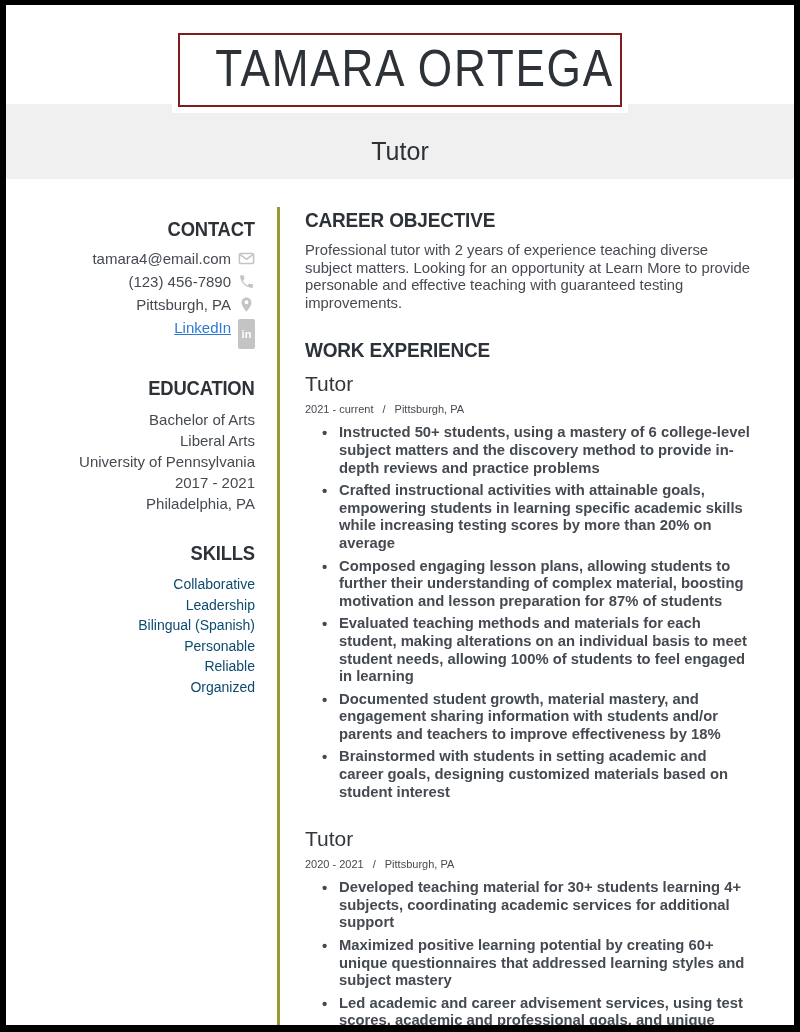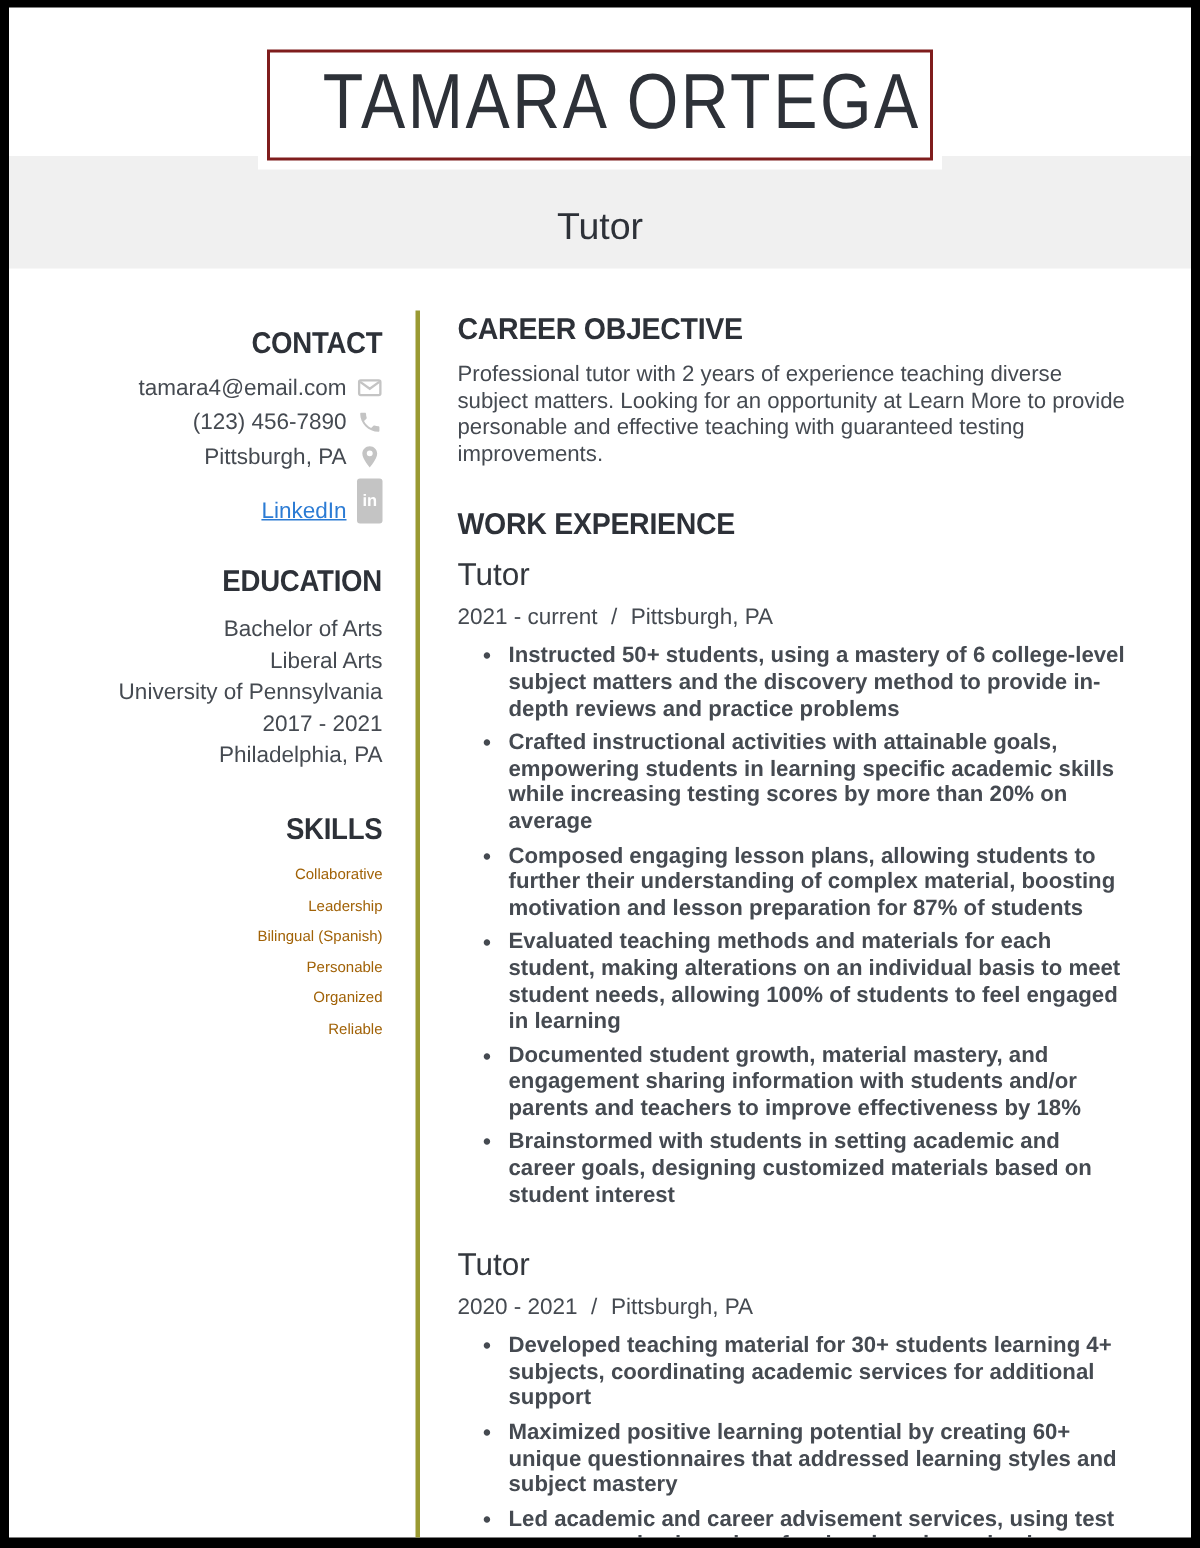--- a/index.html
+++ b/index.html
@@ -53,45 +53,45 @@
   .main { flex:1; padding:2px 40px 0 25px; }
 
   .side-heading {
     display:inline-block;
     font-size:20px; font-weight:bold; color:#2d3138;
     transform:scaleX(0.92); transform-origin:right center;
     margin:0 0 9px; letter-spacing:-0.2px;
   }
   .side-section { margin-bottom:28px;margin-top:11px; }
   .contact-row {
-    display:flex; justify-content:flex-end; align-items:flex-end;
+    display:flex; justify-content:flex-end; align-items:flex-start;
     gap:7px; margin-bottom:6px; font-size:15px;
   }
   .contact-text { color:#454a51; }
   a.link { color:#2b7bd4; text-decoration:underline; }
   .cicon { width:17px; height:17px; flex:none; display:inline-flex; align-items:center; justify-content:center; }
   .cicon svg { width:17px; height:17px; display:block; }
   .linkedin-badge {
     background:#c4c4c4; border-radius:2px;
     color:#fff; font-weight:bold; font-size:11px;
     width:17px; height:30px; line-height:17px; text-align:center;
   }
   .side-line { font-size:15px; line-height:21px; color:#454a51; }
-  .skill-line { font-size:10px; line-height:20.5px; color:#a16207; }
+  .skill-line { font-size:14px; line-height:20.5px; color:#0c4a6e; }
 
   .main-heading {
     font-size:20px; font-weight:bold; color:#2d3138;
     transform:scaleX(0.95); transform-origin:left center;
     margin:0 0 10px; letter-spacing:-0.2px;
   }
   .objective { font-size:14.8px; line-height:17.6px; margin:0 0 27px; }
   .job-title { font-size:21px; font-weight:normal; color:#33373d; margin:0 0 7px; }
   .job { margin-bottom:26px; }
   .company { font-size:15px; margin:0 0 6px; }
-  .dates-line { font-size:15px; margin:0 0 9px; }
+  .dates-line { font-size:11px; margin:0 0 9px; }
   .dates-sep { margin:0 9px; }
   ul.bullets { list-style:none; margin:0; padding:0 0 0 17px;font-weight:bold; }
   ul.bullets li {
     position:relative; padding-left:17px;
     font-size:14.8px; line-height:17.6px;
     margin-bottom:5px;
   }
   ul.bullets li::before {
     content:"\2022";
     position:absolute; left:0; top:0;
@@ -164,22 +164,22 @@
         <div class="side-line">2017 - 2021</div>
         <div class="side-line">Philadelphia, PA</div>
       </div>
 
       <div class="side-section">
         <h2 class="side-heading">SKILLS</h2>
         <div class="skill-line">Collaborative</div>
         <div class="skill-line">Leadership</div>
         <div class="skill-line">Bilingual (Spanish)</div>
         <div class="skill-line">Personable</div>
+        <div class="skill-line">Reliable</div>
         <div class="skill-line">Organized</div>
-        <div class="skill-line">Reliable</div>
       </div>
     </div>
 
     <div class="main">
 
       <div>
         <h2 class="main-heading">CAREER OBJECTIVE</h2>
         <p class="objective">Professional tutor with 2 years of experience teaching diverse subject matters. Looking for an opportunity at Learn More to provide personable and effective teaching with guaranteed testing improvements.</p>
       </div>
 

